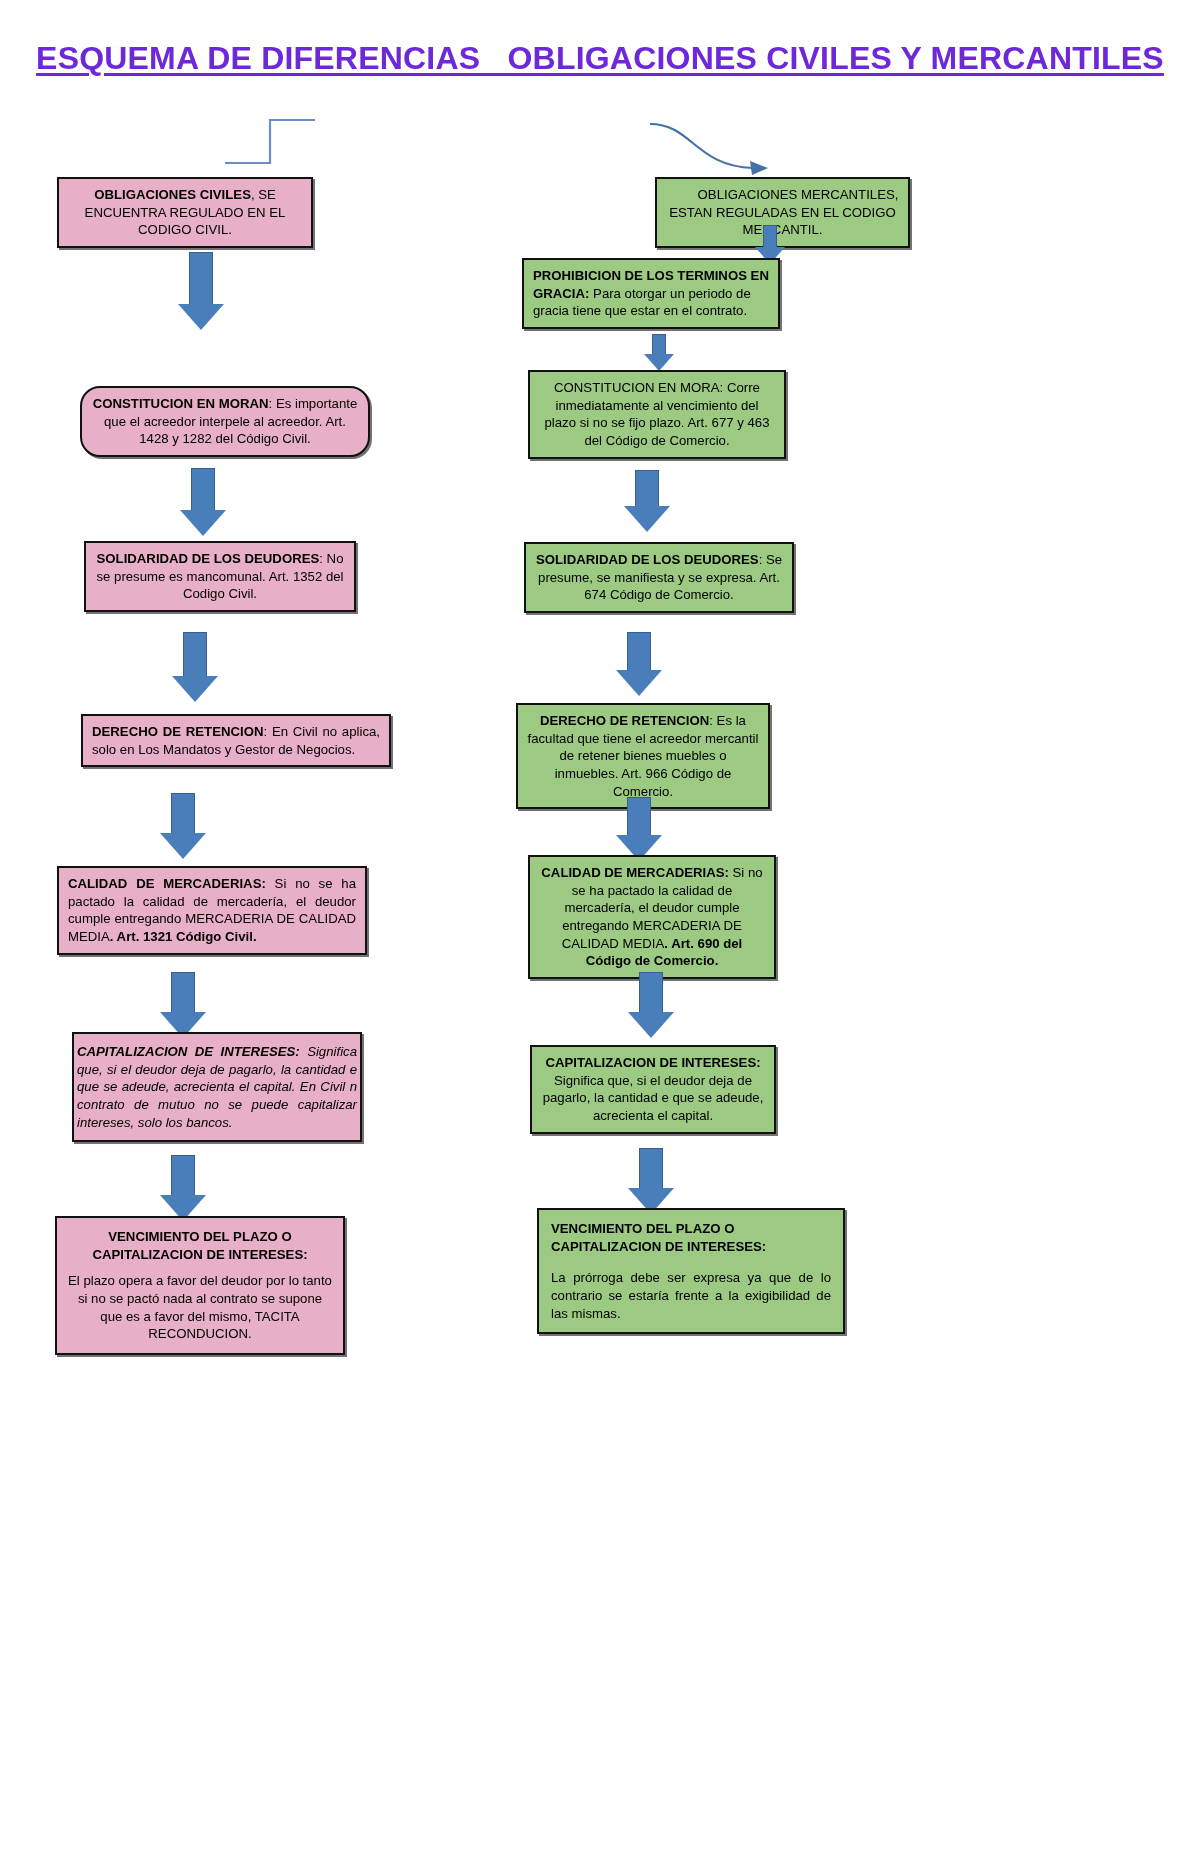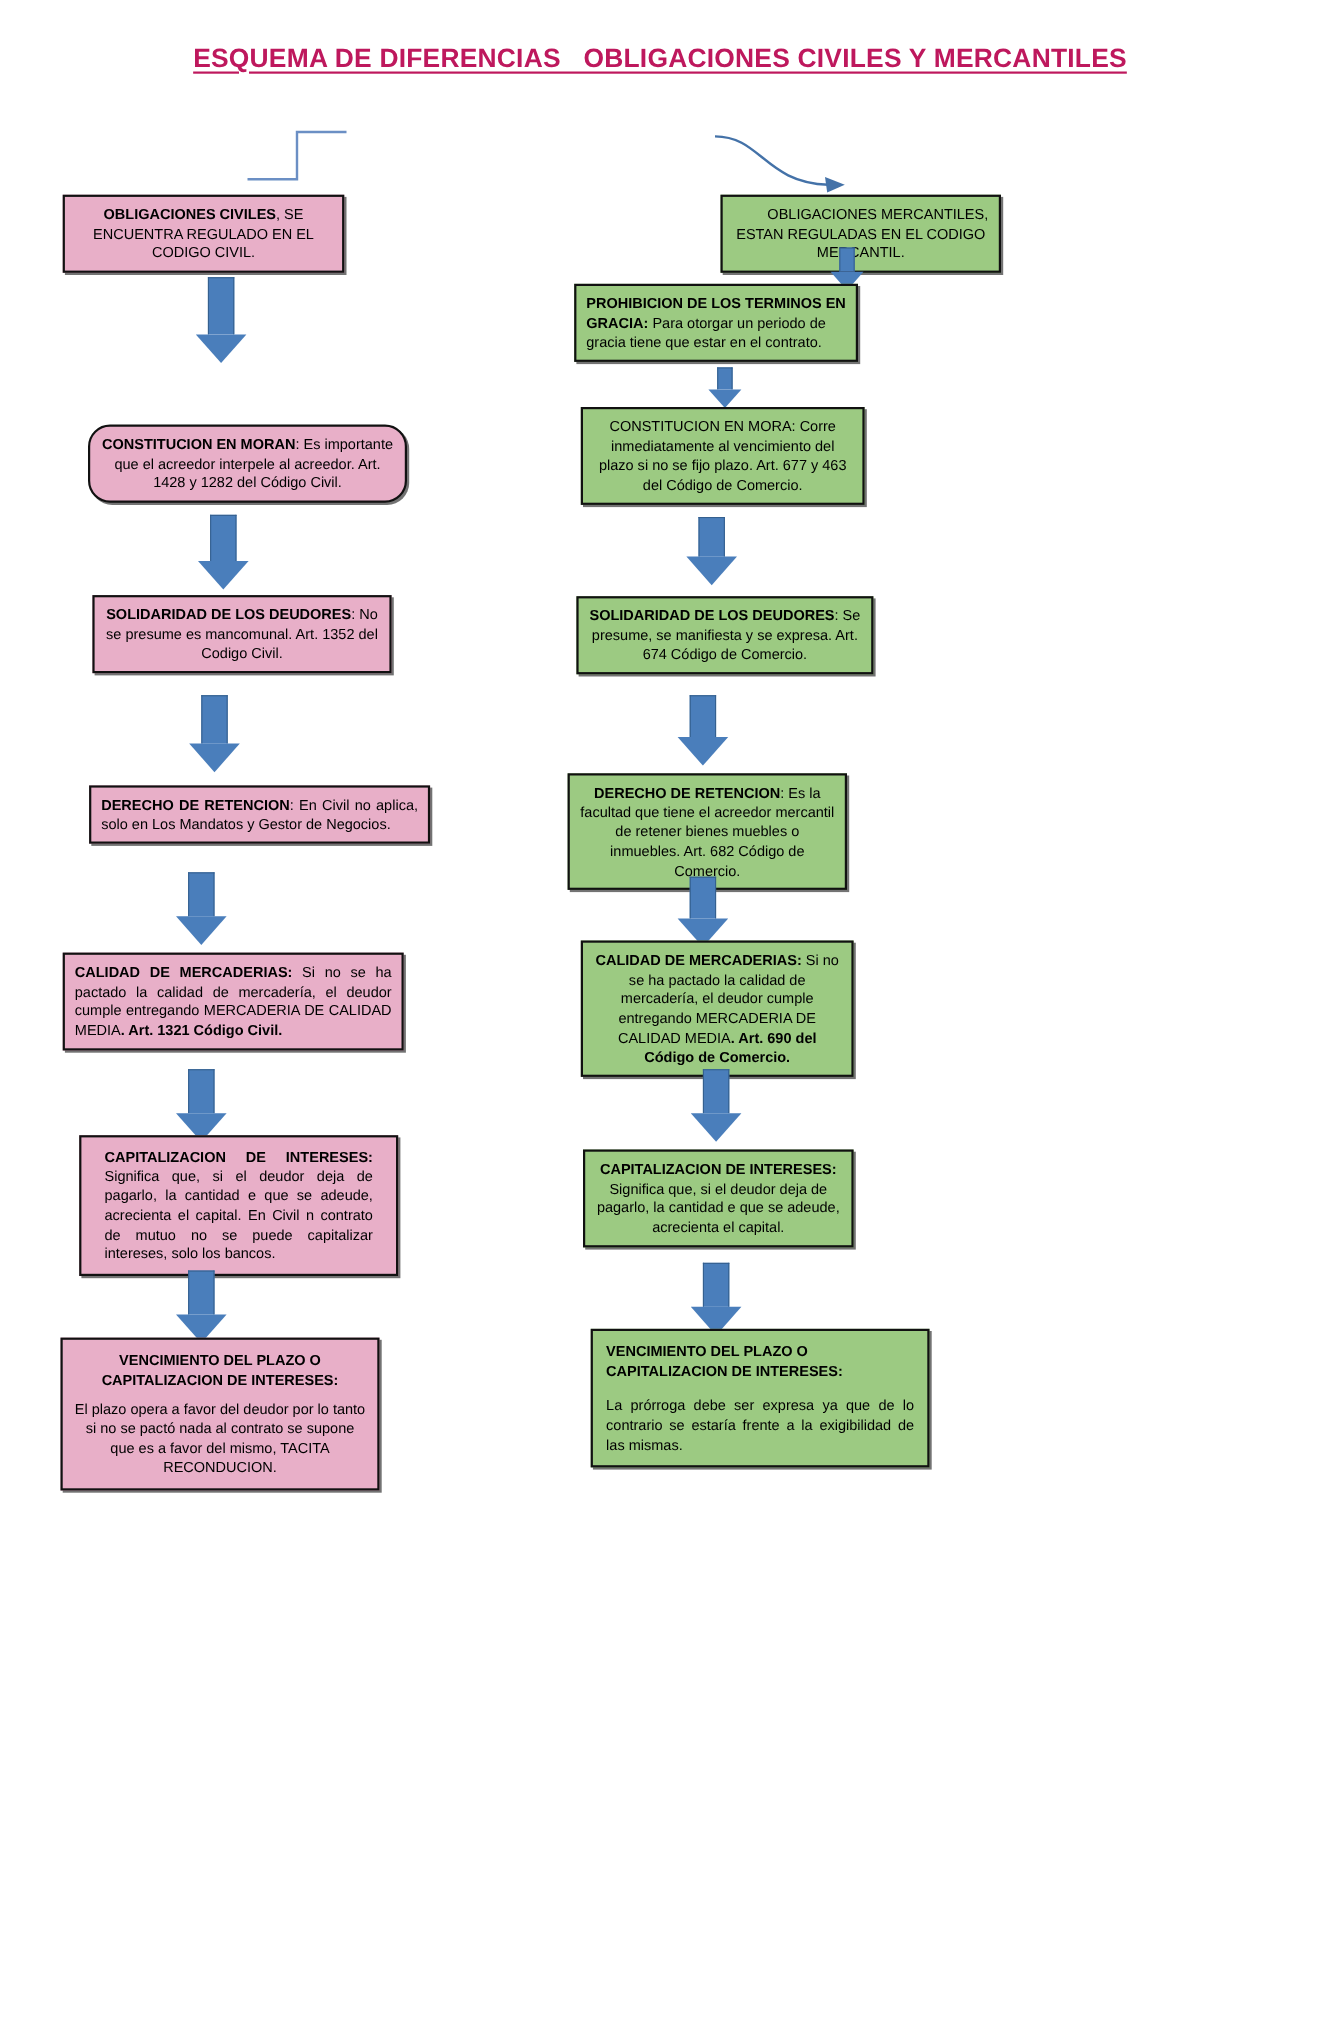--- a/index.html
+++ b/index.html
@@ -19,23 +19,23 @@
     left: 0; top: 0;
     width: 1200px; height: 1855px;
     background: #ffffff;
   }
   
   #title {
     position: absolute;
     left: 0; top: 40px;
     width: 1200px;
     text-align: center;
-    font-size: 24px;
+    font-size: 32px;
     font-weight: bold;
-    color: #be185d;
+    color: #6d28d9;
     text-decoration: underline;
     text-underline-offset: 4px;
     letter-spacing: 0.2px;
     white-space: pre;
   }
   
   .node {
     position: absolute;
     border: 2px solid #111111;
     padding: 7px 9px;
@@ -147,21 +147,21 @@
 
   <div class="node pink just" style="left:32px; top:866px; width:310px;">
     <span style="font-weight:bold;">CALIDAD DE MERCADERIAS:</span><span> Si no se ha pactado la calidad de mercadería, el deudor cumple entregando MERCADERIA DE CALIDAD MEDIA</span><span style="font-weight:bold;">. Art. 1321 Código Civil.</span>
   </div>
 
   <div class="arrow" style="left:160px; top:972px; height:66px;">
     <div class="shaft" style="height:40px;"></div>
     <div class="head" style="top:40px;"></div>
   </div>
 
-  <div class="node pink just" style="left:47px; top:1032px; width:290px; padding:9px 21px;">
+  <div class="node pink just" style="left:47px; top:1032px; width:290px; padding:9px 3px;font-style:italic;">
     <span style="font-weight:bold;">CAPITALIZACION DE INTERESES:</span><span> Significa que, si el deudor deja de pagarlo, la cantidad e que se adeude, acrecienta el capital. En Civil n contrato de mutuo    no se puede capitalizar intereses, solo los bancos.</span>
   </div>
 
   <div class="arrow" style="left:160px; top:1155px; height:66px;">
     <div class="shaft" style="height:40px;"></div>
     <div class="head" style="top:40px;"></div>
   </div>
 
   <div class="node pink" style="left:55px; top:1216px; width:290px; padding:10px 11px;">
     <div style="font-weight:bold;">VENCIMIENTO DEL PLAZO O CAPITALIZACION DE INTERESES:</div>
@@ -199,21 +199,21 @@
   <div class="node green" style="left:524px; top:542px; width:270px;">
     <span style="font-weight:bold;">SOLIDARIDAD DE LOS DEUDORES</span><span>: Se presume, se manifiesta y se expresa. Art. 674 Código de Comercio.</span>
   </div>
 
   <div class="arrow" style="left:616px; top:632px; height:64px;">
     <div class="shaft" style="height:38px;"></div>
     <div class="head" style="top:38px;"></div>
   </div>
 
   <div class="node green" style="left:516px; top:703px; width:254px;">
-    <span style="font-weight:bold;">DERECHO DE RETENCION</span><span>: Es la facultad que tiene el acreedor mercantil de retener bienes muebles o inmuebles. Art. 682 Código de Comercio.</span>
+    <span style="font-weight:bold;">DERECHO DE RETENCION</span><span>: Es la facultad que tiene el acreedor mercantil de retener bienes muebles o inmuebles. Art. 966 Código de Comercio.</span>
   </div>
 
   <div class="arrow" style="left:616px; top:797px; height:64px;">
     <div class="shaft" style="height:38px;"></div>
     <div class="head" style="top:38px;"></div>
   </div>
 
   <div class="node green" style="left:528px; top:855px; width:248px;">
     <span style="font-weight:bold;">CALIDAD DE MERCADERIAS:</span><span> Si no se ha pactado la calidad de mercadería, el deudor cumple entregando MERCADERIA DE CALIDAD MEDIA</span><span style="font-weight:bold;">. Art. 690 del Código de Comercio.</span>
   </div>

